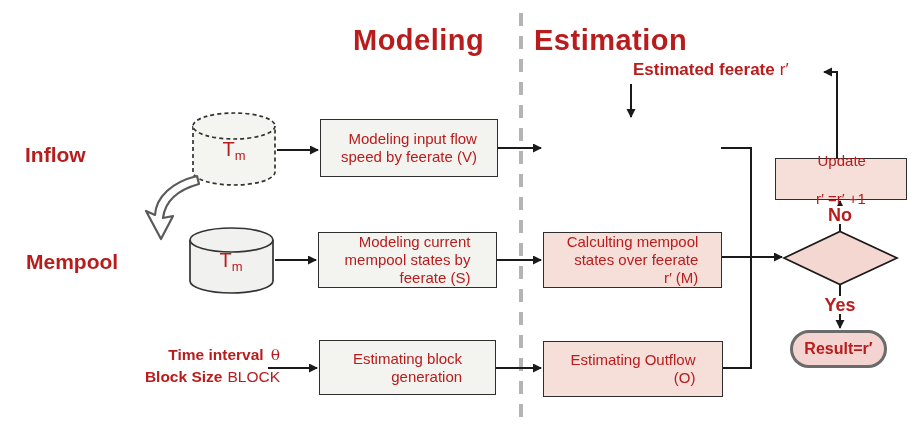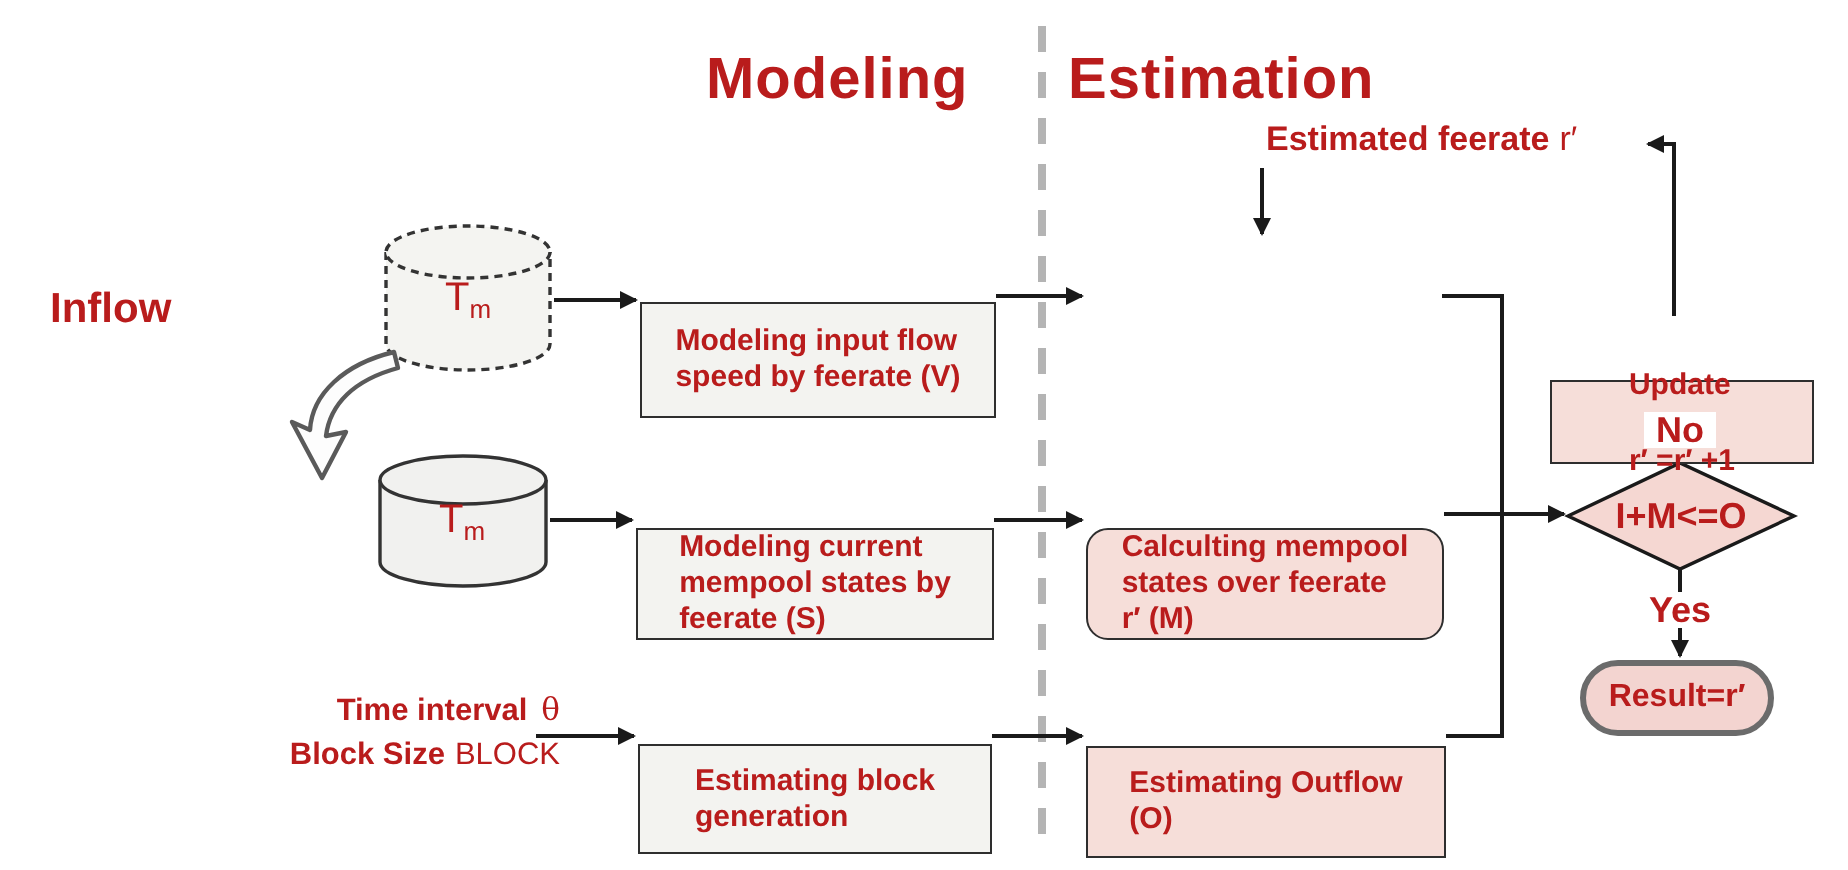--- a/index.html
+++ b/index.html
@@ -7,22 +7,22 @@
     position:relative;width:924px;height:435px;background:#ffffff;
     font-family:"Liberation Sans","DejaVu Sans",sans-serif;color:#b91c1c;
     overflow:hidden;
   }
   #wires{position:absolute;left:0;top:0;width:924px;height:435px;}
   .abs{position:absolute;}
   .title{font-size:29px;font-weight:700;letter-spacing:.5px;}
   .rowlabel{font-size:21px;font-weight:700;}
   .node{
     position:absolute;display:flex;align-items:center;justify-content:center;
-    text-align:left;font-size:15px;font-weight:700;line-height:18px;
-    border:1.7px solid #2e2e2e;box-sizing:border-box;white-space:pre-line;margin-top:32px;
+    text-align:right;font-size:15px;font-weight:400;line-height:18px;
+    border:1.7px solid #2e2e2e;box-sizing:border-box;white-space:pre-line;
   }
   .graybox{background:#f3f3f0;}
   .pinkbox{background:#f6ded9;}
   .pill{
     position:absolute;display:flex;align-items:center;justify-content:center;
     background:#f3d4d0;border:3px solid #6b6b6b;border-radius:20px;
     font-size:16px;font-weight:700;box-sizing:border-box;
   }
   .diamond-text{
     position:absolute;text-align:center;font-size:18px;font-weight:700;
@@ -83,20 +83,21 @@
       <path d="M840,285 V328" marker-end="url(#ah)"></path>
     </g>
 
     <polygon points="784,258 840,231.5 897,258 840,284.5" fill="#f5d7d2" stroke="#1a1a1a" stroke-width="1.7"></polygon>
   </svg>
 
   <div class="abs title" style="left:353px;top:24px;">Modeling</div>
   <div class="abs title" style="left:534px;top:24px;">Estimation</div>
 
   <div class="abs rowlabel" style="left:25px;top:143px;">Inflow</div>
+  <div class="abs rowlabel" style="left:26px;top:250px;">Mempool</div>
 
   <div class="cyl-label" style="left:209px;top:138px;width:50px;">
     <span>T</span><span class="sub">m</span>
   </div>
   <div class="cyl-label" style="left:206px;top:249px;width:50px;">
     <span>T</span><span class="sub">m</span>
   </div>
 
   <div class="inputs" style="left:115px;top:344px;width:165px;">
     <div><span>Time interval</span><span class="sym">θ</span></div>
@@ -104,37 +105,36 @@
   </div>
 
   <div class="node graybox" style="left:320px;top:119px;width:178px;height:58px;">Modeling input flow
 speed by feerate  (V)</div>
   <div class="node graybox" style="left:318px;top:232px;width:179px;height:56px;">Modeling current
 mempool states by
 feerate  (S)</div>
   <div class="node graybox" style="left:319px;top:340px;width:177px;height:55px;">Estimating block
 generation</div>
 
-  <div class="node pinkbox" style="left:543px;top:232px;width:179px;height:56px;border-radius:11px;">Calculting mempool
+  <div class="node pinkbox" style="left:543px;top:232px;width:179px;height:56px;">Calculting mempool
 states over feerate
 r′   (M)</div>
   <div class="node pinkbox" style="left:543px;top:341px;width:180px;height:56px;">Estimating Outflow
 (O)</div>
 
   <div class="abs estfee" style="left:633px;top:60px;">
     <span>Estimated feerate</span><span class="var">r′</span>
   </div>
 
   <div class="node pinkbox" style="left:775px;top:158px;width:132px;height:42px;line-height:19px;">
     <div>
       <span class="update-line">Update</span>
       <span class="update-line">r′  =r′  +1</span>
     </div>
   </div>
 
-  <div class="diamond-text" style="left:784px;top:248px;width:113px;">I+M&lt;=O</div>
 
   <div class="branch" style="left:822px;top:206px;width:36px;">No</div>
   <div class="branch" style="left:820px;top:296px;width:40px;">Yes</div>
 
   <div class="pill" style="left:790px;top:330px;width:97px;height:38px;">Result=r′</div>
 
 </div>
 
 </body></html>

